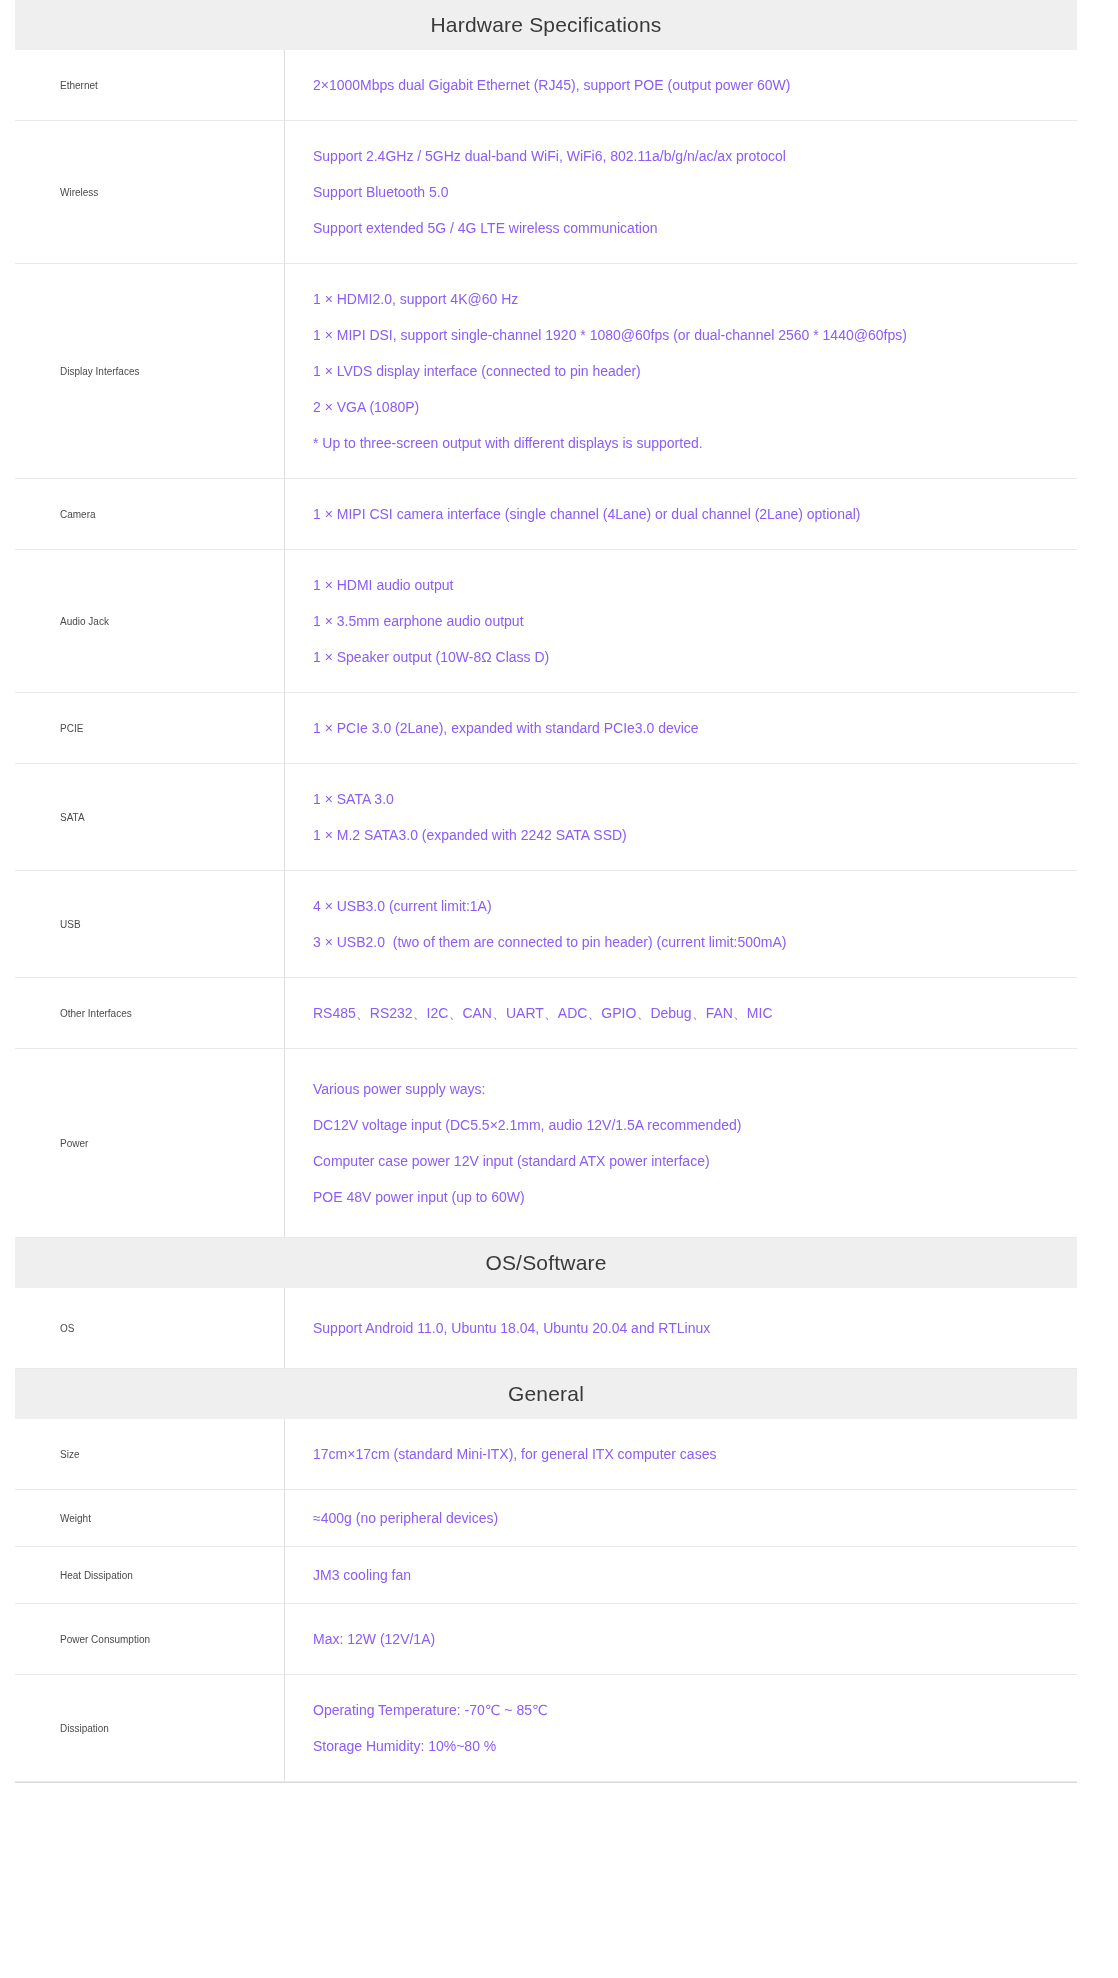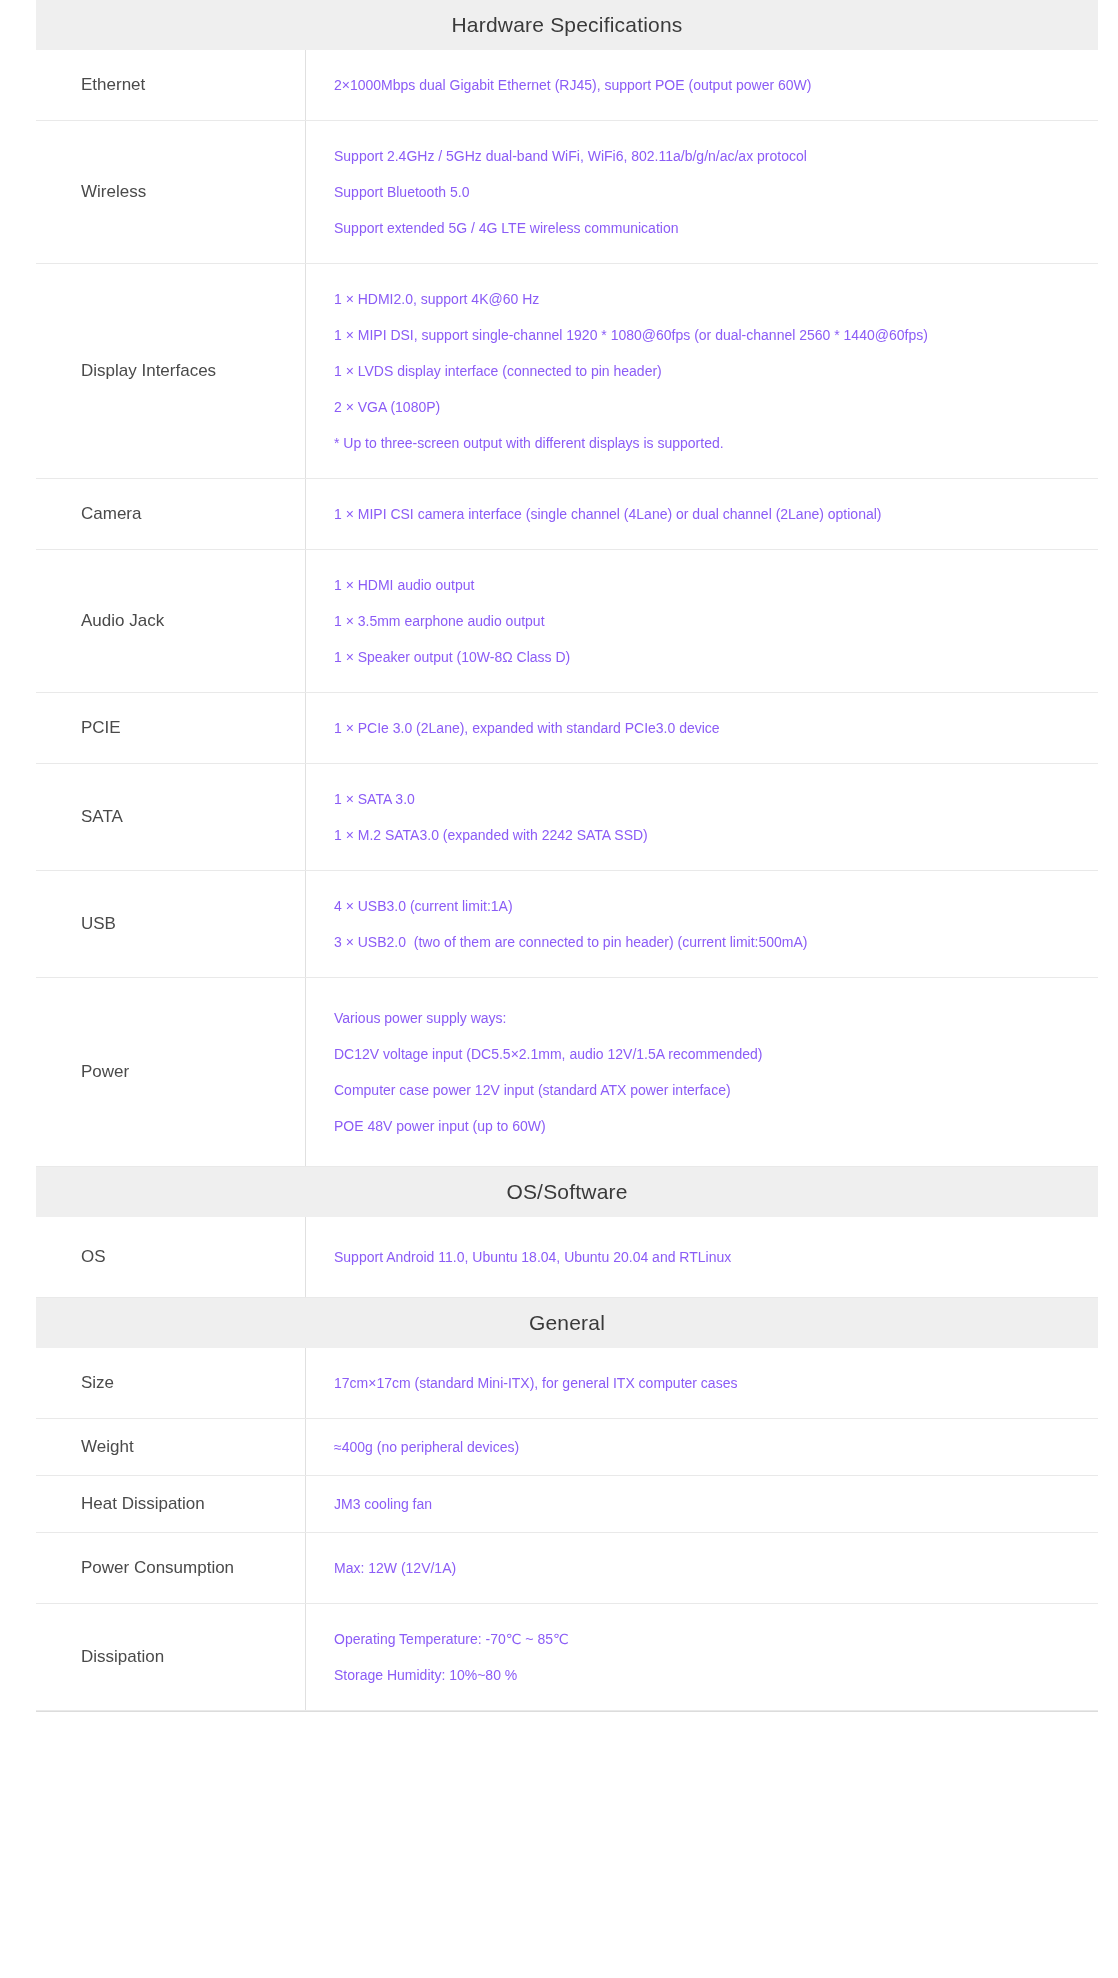--- a/index.html
+++ b/index.html
@@ -8,21 +8,21 @@
     background: #ffffff;
     font-family: "Liberation Sans", "DejaVu Sans", sans-serif;
   }
   body {
     width: 1118px;
     height: 1978px;
     position: relative;
   }
   .spec-table {
     position: absolute;
-    left: 36px;
+    left: 15px;
     top: 0;
     width: 1062px;
     border-bottom: 1px solid #dcdcdc;
   }
   .band {
     height: 50px;
     background: #efefef;
     display: flex;
     align-items: center;
     justify-content: center;
@@ -39,21 +39,21 @@
   .cell-label {
     width: 270px;
     box-sizing: border-box;
     padding-left: 45px;
     border-right: 1px solid #e0e0e0;
     display: flex;
     align-items: center;
     flex-shrink: 0;
   }
   .cell-label span {
-    font-size: 17px;
+    font-size: 10px;
     color: #4a4a4a;
   }
   .cell-value {
     flex: 1;
     box-sizing: border-box;
     padding: 17px 20px 17px 28px;
     display: flex;
     flex-direction: column;
     justify-content: center;
   }
@@ -153,20 +153,28 @@
   <div class="row">
     <div class="cell-label">
       <span>USB</span>
     </div>
     <div class="cell-value">
       <div class="line">4 × USB3.0 (current limit:1A)</div>
       <div class="line">3 × USB2.0  (two of them are connected to pin header) (current limit:500mA)</div>
     </div>
   </div>
 
+  <div class="row">
+    <div class="cell-label">
+      <span>Other Interfaces</span>
+    </div>
+    <div class="cell-value">
+      <div class="line">RS485、RS232、I2C、CAN、UART、ADC、GPIO、Debug、FAN、MIC</div>
+    </div>
+  </div>
 
   <div class="row pad-lg">
     <div class="cell-label">
       <span>Power</span>
     </div>
     <div class="cell-value">
       <div class="line">Various power supply ways:</div>
       <div class="line">DC12V voltage input (DC5.5×2.1mm, audio 12V/1.5A recommended)</div>
       <div class="line">Computer case power 12V input (standard ATX power interface)</div>
       <div class="line">POE 48V power input (up to 60W)</div>

